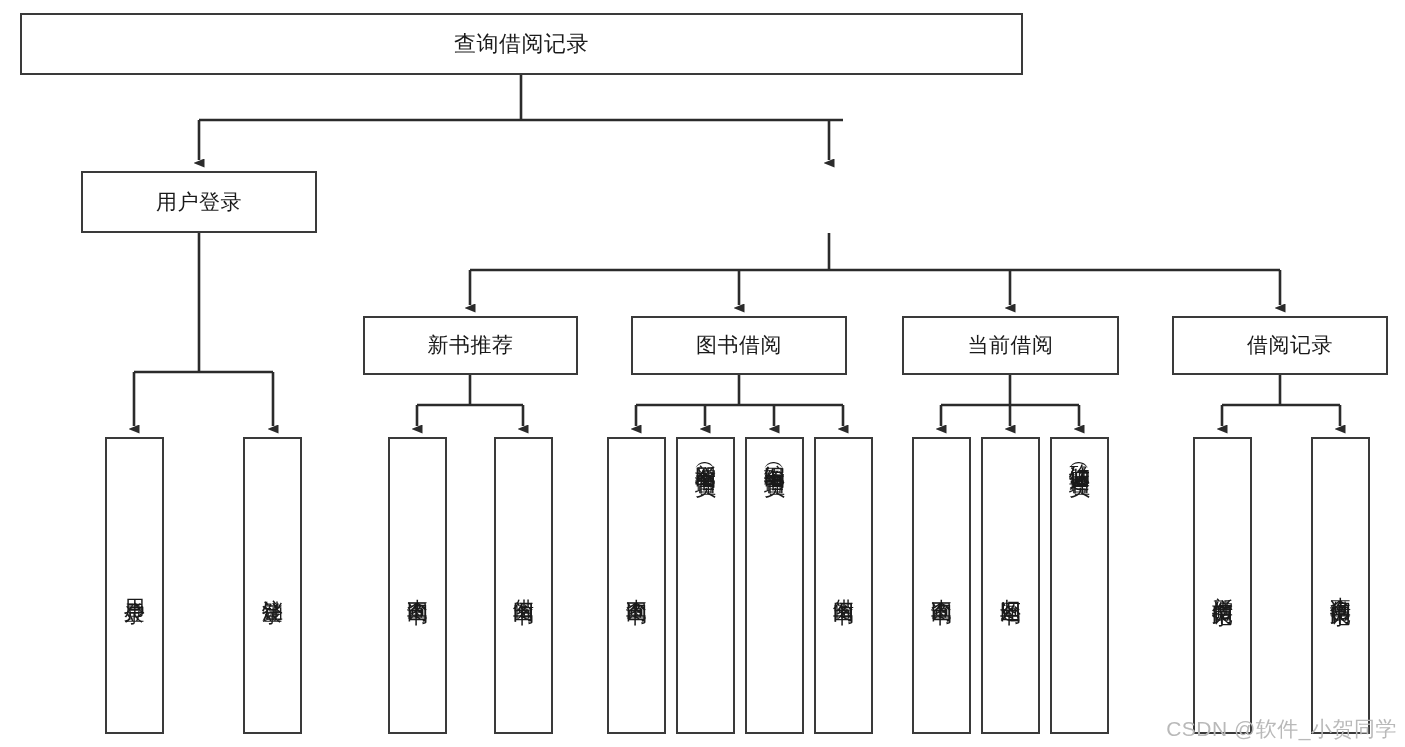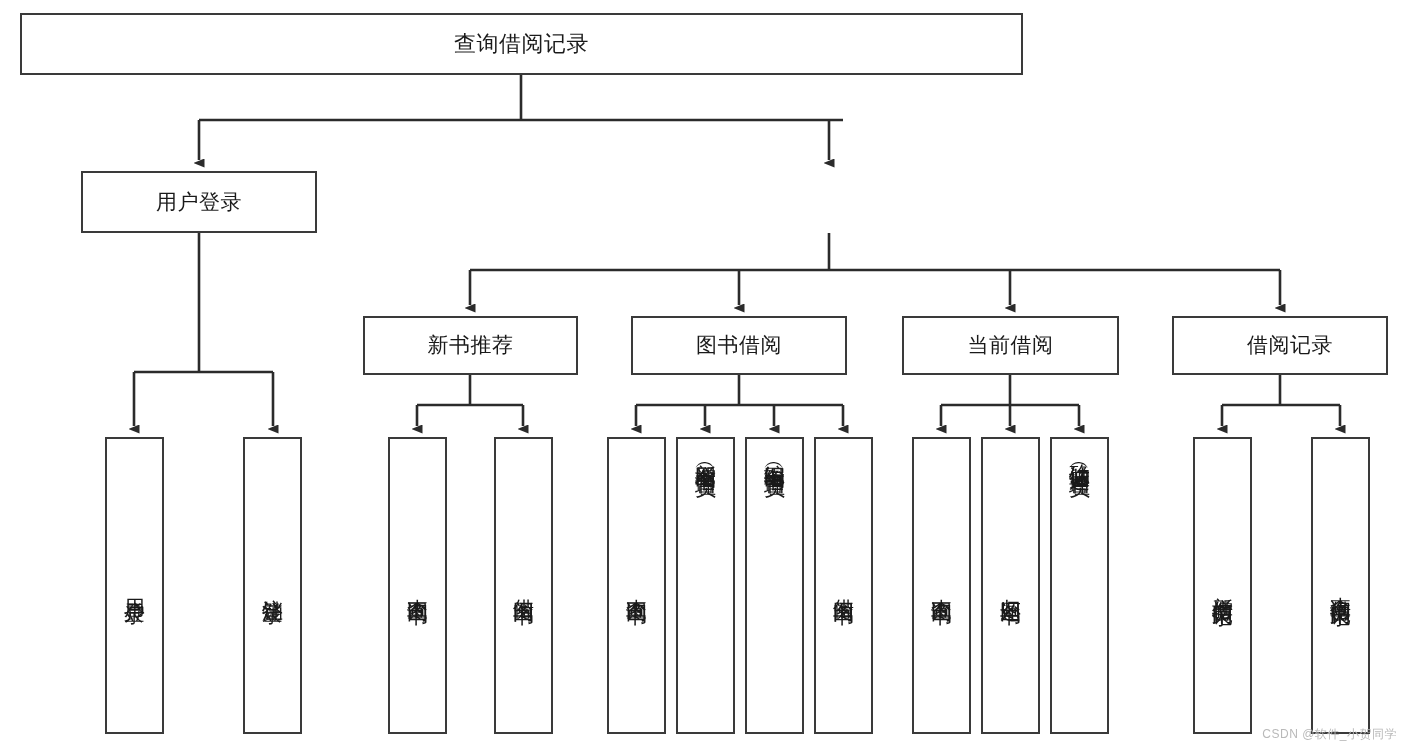--- a/index.html
+++ b/index.html
@@ -65,21 +65,21 @@
     padding-top: 2px;
   }
   .node.vertical.short-text {
     align-items: center;
     padding-top: 0;
   }
   #watermark {
     position: absolute;
     right: 8px;
     bottom: 4px;
-    font-size: 12px;
+    font-size: 21px;
     color: #b9b9b9;
     white-space: nowrap;
     z-index: 5;
     letter-spacing: 0.5px;
   }
 </style>
 </head>
 <body>
 
 <div id="diagram-root">

